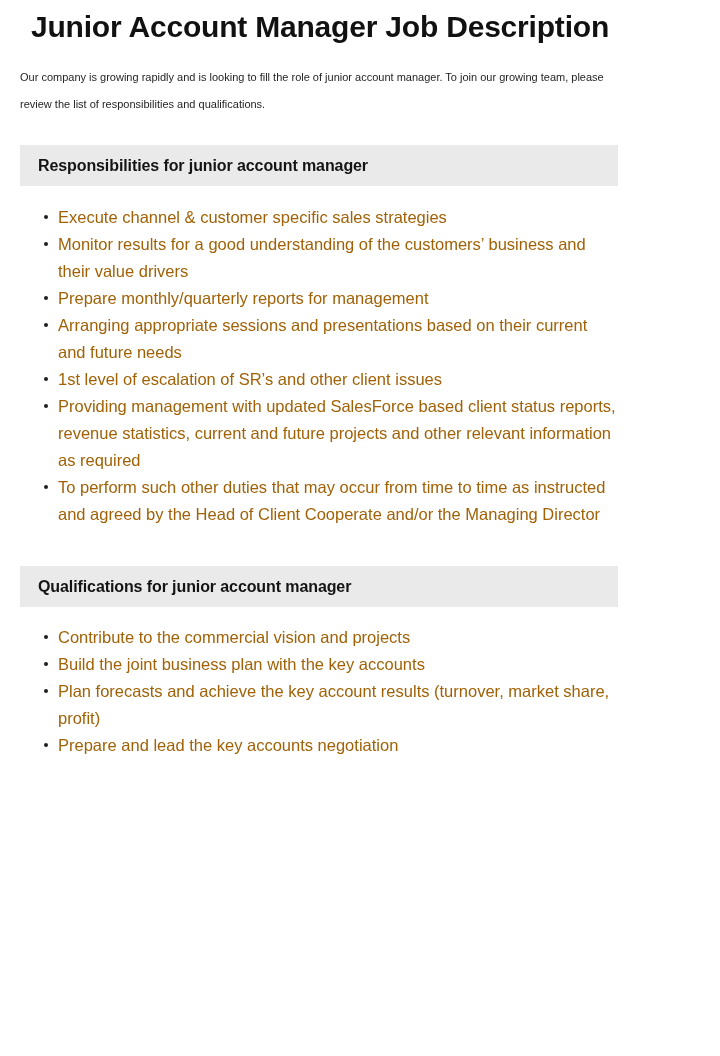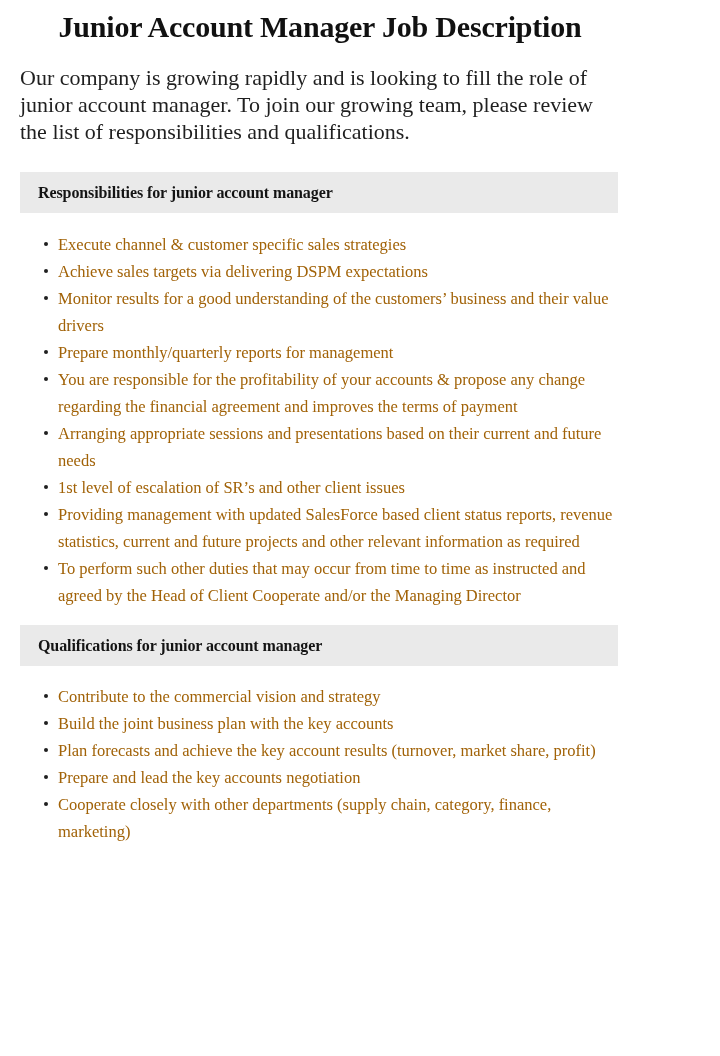--- a/index.html
+++ b/index.html
@@ -14,36 +14,35 @@
     color: #1a1a1a;
     -webkit-font-smoothing: antialiased;
   }
   .page {
     width: 640px;
     min-height: 1056px;
     box-sizing: border-box;
     padding: 0;
     position: relative;
     overflow: hidden;
-    font-family: Liberation Serif, serif;
   }
   .doc-title {
     margin: 0;
     padding: 6px 20px 0 20px;
     font-size: 30px;
     line-height: 42px;
     font-weight: bold;
     text-align: center;
     letter-spacing: -0.2px;
     color: #111111;
   }
   .intro {
     margin: 16px 0 0 0;
     padding: 0 22px 0 20px;
-    font-size: 22px;
+    font-size: 11px;
     line-height: 27px;
     color: #1f1f1f;
     font-weight: normal;
   }
   .section {
     margin-top: 27px;
   }
   .section-header {
     margin: 0 22px 0 20px;
     background: #eaeaea;
@@ -76,58 +75,55 @@
     content: "";
     position: absolute;
     left: 0;
     top: 11px;
     width: 4px;
     height: 4px;
     border-radius: 50%;
     background: #1f1f1f;
   }
   .section-qualifications {
-    margin-top: 16px;
+    margin-top: 38px;
   }
   .section-qualifications ul.bullets {
     margin-top: 17px;
   }
 </style>
 </head>
 <body>
 
 <div class="page">
 
   <h1 class="doc-title">Junior Account Manager Job Description</h1>
 
   <p class="intro">Our company is growing rapidly and is looking to fill the role of junior account manager. To join our growing team, please review the list of responsibilities and qualifications.</p>
 
   <div class="section section-responsibilities">
     <div class="section-header">
       <span class="section-header-text">Responsibilities for junior account manager</span>
     </div>
     <ul class="bullets">
       <li>Execute channel &amp; customer specific sales strategies</li>
-      <li>Achieve sales targets via delivering DSPM expectations</li>
       <li>Monitor results for a good understanding of the customers’ business and their value drivers</li>
       <li>Prepare monthly/quarterly reports for management</li>
-      <li>You are responsible for the profitability of your accounts &amp; propose any change regarding the financial agreement and improves the terms of payment</li>
       <li>Arranging appropriate sessions and presentations based on their current and future needs</li>
       <li>1st level of escalation of SR’s and other client issues</li>
       <li>Providing management with updated SalesForce based client status reports, revenue statistics, current and future projects and other relevant information as required</li>
       <li>To perform such other duties that may occur from time to time as instructed and agreed by the Head of Client Cooperate and/or the Managing Director</li>
     </ul>
   </div>
 
   <div class="section section-qualifications">
     <div class="section-header">
       <span class="section-header-text">Qualifications for junior account manager</span>
     </div>
     <ul class="bullets">
-      <li>Contribute to the commercial vision and strategy</li>
+      <li>Contribute to the commercial vision and projects</li>
       <li>Build the joint business plan with the key accounts</li>
       <li>Plan forecasts and achieve the key account results (turnover, market share, profit)</li>
       <li>Prepare and lead the key accounts negotiation</li>
-      <li>Cooperate closely with other departments (supply chain, category, finance, marketing)</li>
     </ul>
   </div>
 
 </div>
 
 </body></html>

